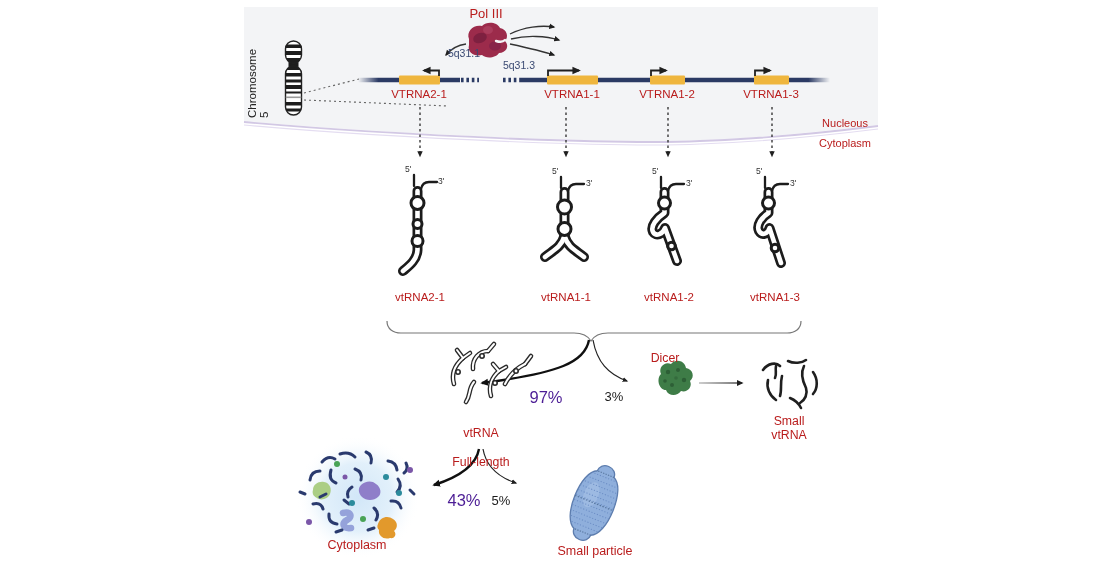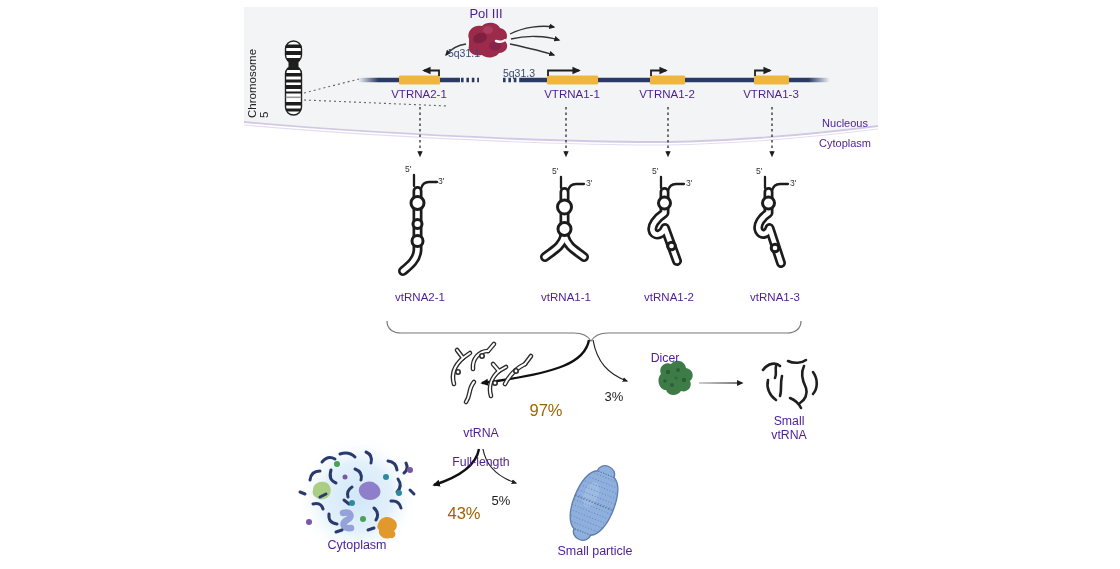--- a/index.html
+++ b/index.html
@@ -1,23 +1,23 @@
 <!DOCTYPE html>
 <html><head>
 <meta charset="utf-8">
 <style>
   html,body{margin:0;padding:0;background:#fff;}
   .stage{position:relative;width:1120px;height:569px;background:#ffffff;overflow:hidden;
          font-family:"Liberation Sans",sans-serif;color:#2a2a2a;}
   .stage svg{position:absolute;left:0;top:0;}
-  .lbl{position:absolute;transform:translateX(-50%);font-size:11.5px;color:#4c1d95;
+  .lbl{position:absolute;transform:translateX(-50%);font-size:11.5px;color:#b91c1c;
        white-space:nowrap;line-height:1.12;text-align:center;}
   .lbl12{font-size:12.3px;}
   .lbl10{font-size:10.5px;color:#3a4a73;}
-  .big{font-size:16.5px;font-weight:500;color:#a16207;margin-top:13px;}
+  .big{font-size:16.5px;font-weight:500;color:#4c1d95;}
   .mid{font-size:13px;color:#1c1c1c;}
   .tag{position:absolute;font-size:8.5px;color:#333;white-space:nowrap;}
   .vert{position:absolute;left:246px;top:40px;height:78px;display:flex;align-items:center;
         writing-mode:vertical-rl;transform:rotate(180deg);font-size:11.5px;color:#222;}
   
   .tubeB{stroke:#1c1c1c;stroke-width:10;fill:none;stroke-linecap:round;stroke-linejoin:round;}
   .tubeW{stroke:#fff;stroke-width:4.6;fill:none;stroke-linecap:round;stroke-linejoin:round;}
   .bulge{fill:#fff;stroke:#1c1c1c;stroke-width:3;}
   .lead{stroke:#1c1c1c;stroke-width:2.3;fill:none;stroke-linecap:round;}
   
@@ -283,21 +283,21 @@
       <path d="M-24,-34 H24 M-24,-27.5 H24 M-24,-21 H24 M-24,-14.5 H24 M-24,-8 H24 M-24,-1.5 H24 M-24,5 H24 M-24,11.5 H24 M-24,18 H24 M-24,24.5 H24 M-24,31 H24" stroke="#6a8cc4" stroke-width="1.2" stroke-dasharray="1.4,2.2" fill="none"></path>
       <path d="M-13,-38 H13 M-13,38 H13" stroke="#58779f" stroke-width="1.4" stroke-dasharray="1.6,1.6" fill="none"></path>
       <path d="M-25,0 H25" stroke="#58779f" stroke-width="1.5" stroke-dasharray="1.8,1.8" fill="none"></path>
     </g>
   </g>
 </svg>
 
 <div class="vert">Chromosome 5</div>
 <div class="lbl" style="left:486px;top:7px;font-size:13px;">Pol III</div>
 <div class="lbl lbl10" style="left:464px;top:48px;">5q31.1</div>
-<div class="lbl lbl10" style="left:519px;top:60px;margin-top:8px;">5q31.3</div>
+<div class="lbl lbl10" style="left:519px;top:60px;">5q31.3</div>
 
 <div class="lbl" style="left:419px;top:88px;">VTRNA2-1</div>
 <div class="lbl" style="left:572px;top:88px;">VTRNA1-1</div>
 <div class="lbl" style="left:667px;top:88px;">VTRNA1-2</div>
 <div class="lbl" style="left:771px;top:88px;">VTRNA1-3</div>
 
 <div class="lbl" style="left:845px;top:117px;font-size:11px;">Nucleous</div>
 <div class="lbl" style="left:845px;top:137px;font-size:11px;">Cytoplasm</div>
 
 <span class="tag" style="left:405px;top:164px;">5'</span>

